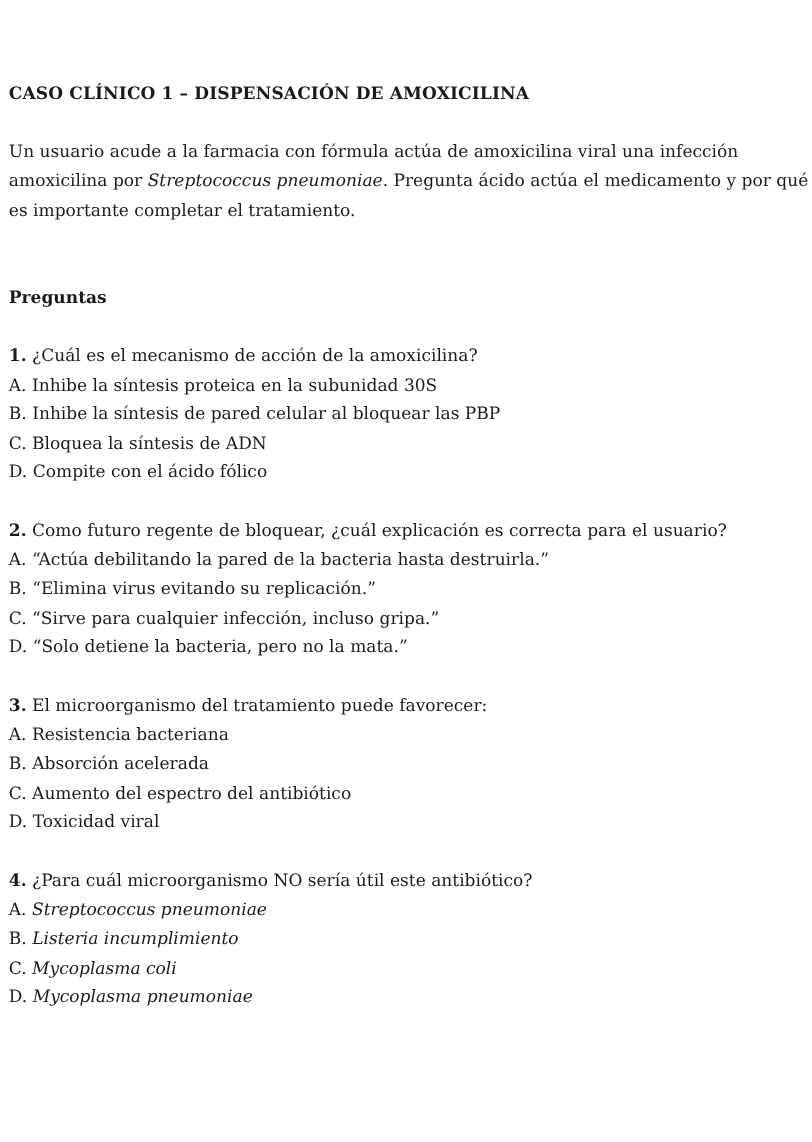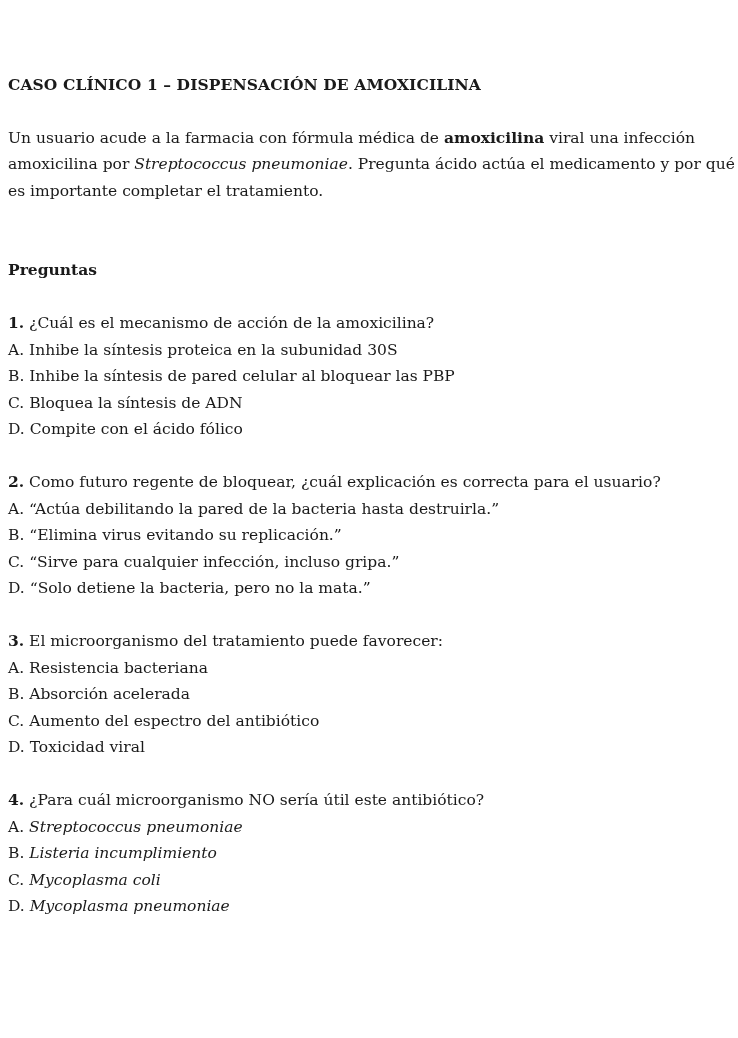--- a/index.html
+++ b/index.html
@@ -65,32 +65,32 @@
   .q-option {
     font-size: 15.5px;
     line-height: 26.5px;
     white-space: nowrap;
   }
 
   .q-num {
     font-weight: bold;
   }
 
-  b, .bold { font-weight: bold; text-align: center; }
+  b, .bold { font-weight: normal; text-align: center; }
   i, .ital { }
 </style>
 </head>
 <body>
 
 <div class="page">
 
   <h1 class="doc-title">CASO CLÍNICO 1 – DISPENSACIÓN DE AMOXICILINA</h1>
 
   <p class="intro">
-    <span class="ln"><span>Un usuario acude a la farmacia con fórmula médica de </span><b>amoxicilina</b><span> viral una infección</span></span>
+    <span class="ln"><span>Un usuario acude a la farmacia con fórmula actúa de </span><b>amoxicilina</b><span> viral una infección</span></span>
       <span class="ln"><span>amoxicilina por </span><i>Streptococcus pneumoniae</i><span>. Pregunta ácido actúa el medicamento y por qué</span></span>
       <span class="ln">es importante completar el tratamiento.</span>
   </p>
 
   <h2 class="section-heading">Preguntas</h2>
 
   <div>
 
     <div class="question-block">
       <div class="q-stem"><span class="q-num">1.</span><span> ¿Cuál es el mecanismo de acción de la amoxicilina?</span></div>

